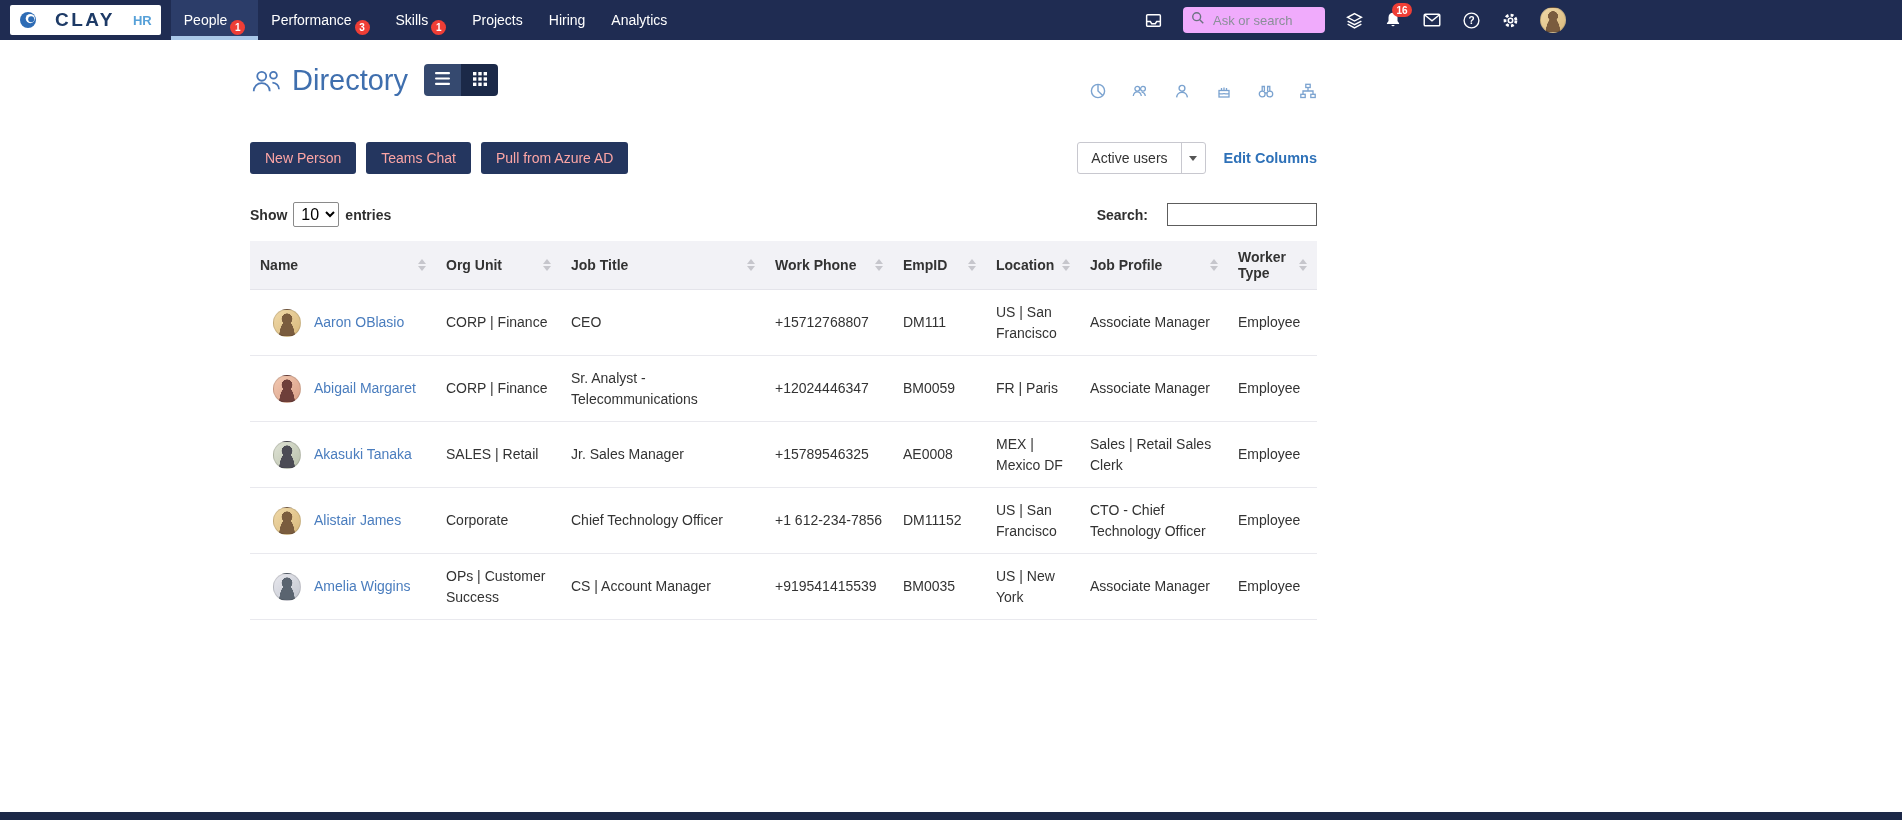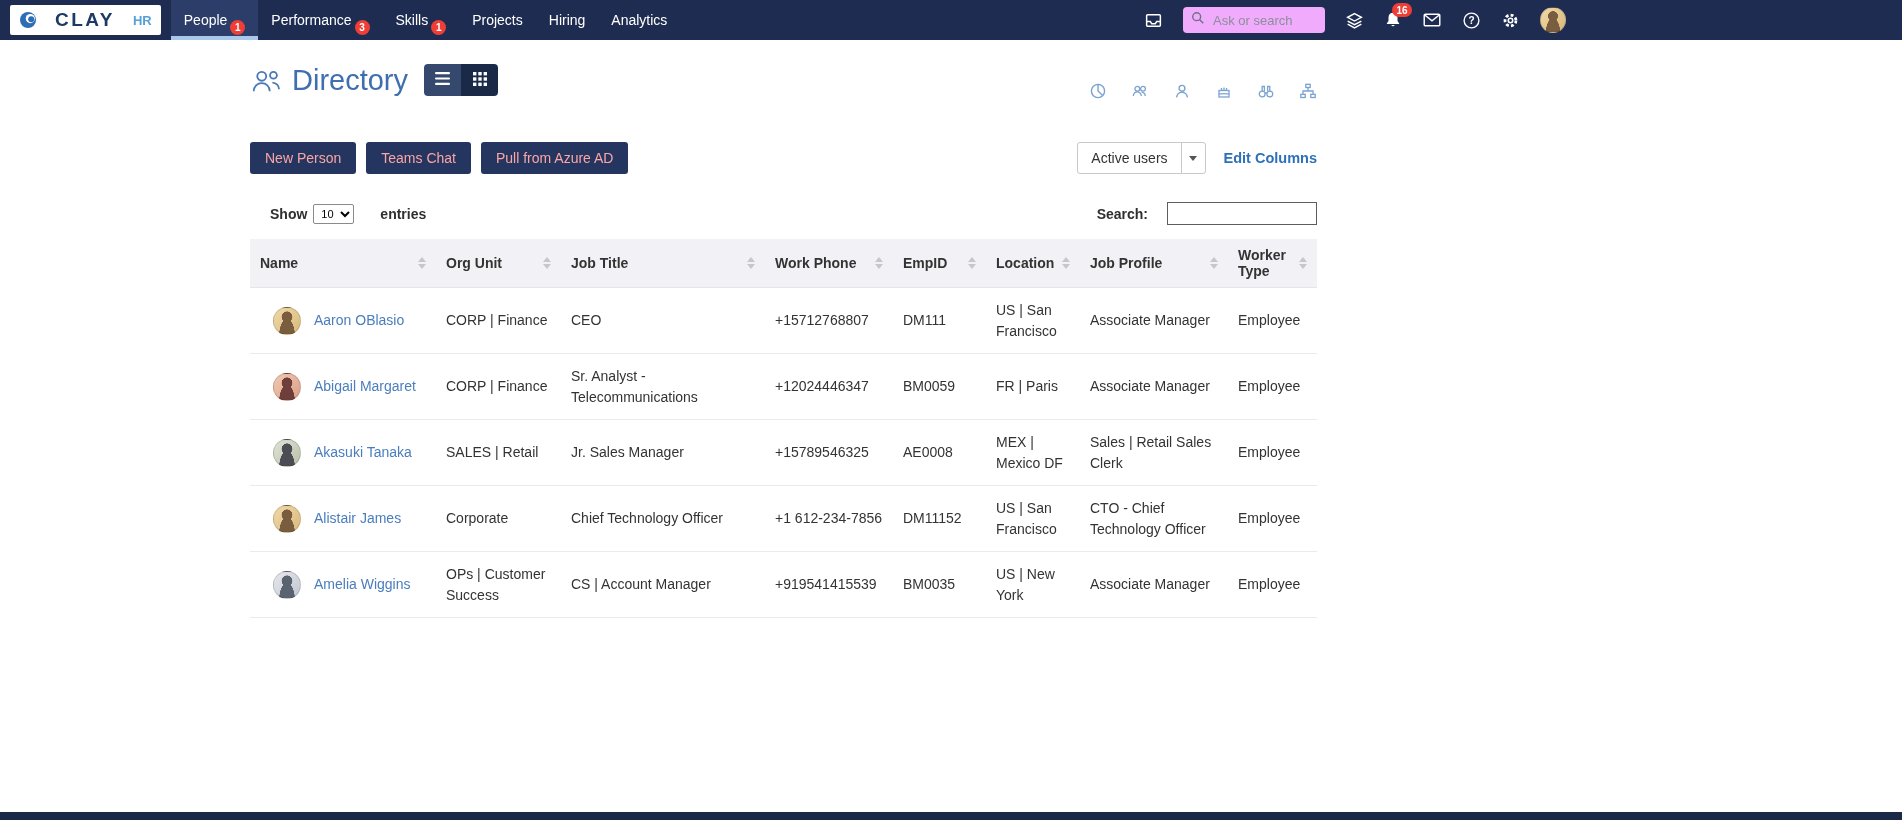--- a/index.html
+++ b/index.html
@@ -55,22 +55,22 @@
   .btn-navy { background:#24365f; color:#fca5a5; border:0; border-radius:3px; font-size:14px; padding:8px 15px;
               margin-right:10px; cursor:pointer; font-family:inherit; }
   .right-actions { margin-left:auto; display:flex; align-items:center; }
   .filter-btn { display:flex; border:1px solid #c8c8cf; border-radius:3px; overflow:hidden; background:#fff; cursor:pointer; }
   .filter-main { padding:7px 13px; font-size:14px; color:#333; }
   .filter-caret { width:24px; display:flex; align-items:center; justify-content:center; border-left:1px solid #c8c8cf; }
   .caret-down { width:0; height:0; border-left:4px solid transparent; border-right:4px solid transparent; border-top:5px solid #555; }
   .edit-columns { color:#2e71b8; font-weight:bold; font-size:14.5px; margin-left:18px; text-decoration:none; }
 
   .controls-row { display:flex; align-items:center; margin-top:28px; font-size:14px; }
-  .ctrl-label { font-weight:600; color:#2f2f2f;margin-left:20px; }
-  .entries-select { margin:0 6px; font-family:inherit; font-size:11px; padding:2px 3px; border:1px solid #8a8a8a; border-radius:2px; background:#fff; }
+  .ctrl-label { font-weight:600; color:#2f2f2f; }
+  .entries-select { margin:0 6px; font-family:inherit; font-size:16px; padding:2px 3px; border:1px solid #8a8a8a; border-radius:2px; background:#fff; }
   .search-wrap { margin-left:auto; display:flex; align-items:center; gap:19px; }
   .table-search { width:150px; height:23px; border:1px solid #5d5d5d; outline:none; font-family:inherit; font-size:13px; padding:0 5px; }
 
   
   table { border-collapse:collapse; table-layout:fixed; margin-top:14px; width:1067px; font-size:14px; color:#333; }
   thead th { background:#f2f2f6; text-align:left; font-weight:bold; padding:8px 10px; height:48px; border-bottom:1px solid #e4e4ea; }
   .th-flex { display:flex; align-items:center; justify-content:space-between; gap:6px; }
   .sort { display:flex; flex-direction:column; gap:2px; flex:0 0 auto; cursor:pointer; }
   .tri { width:0; height:0; border-left:4px solid transparent; border-right:4px solid transparent; }
   .tri.up { border-bottom:5px solid #c6c6cc; }

